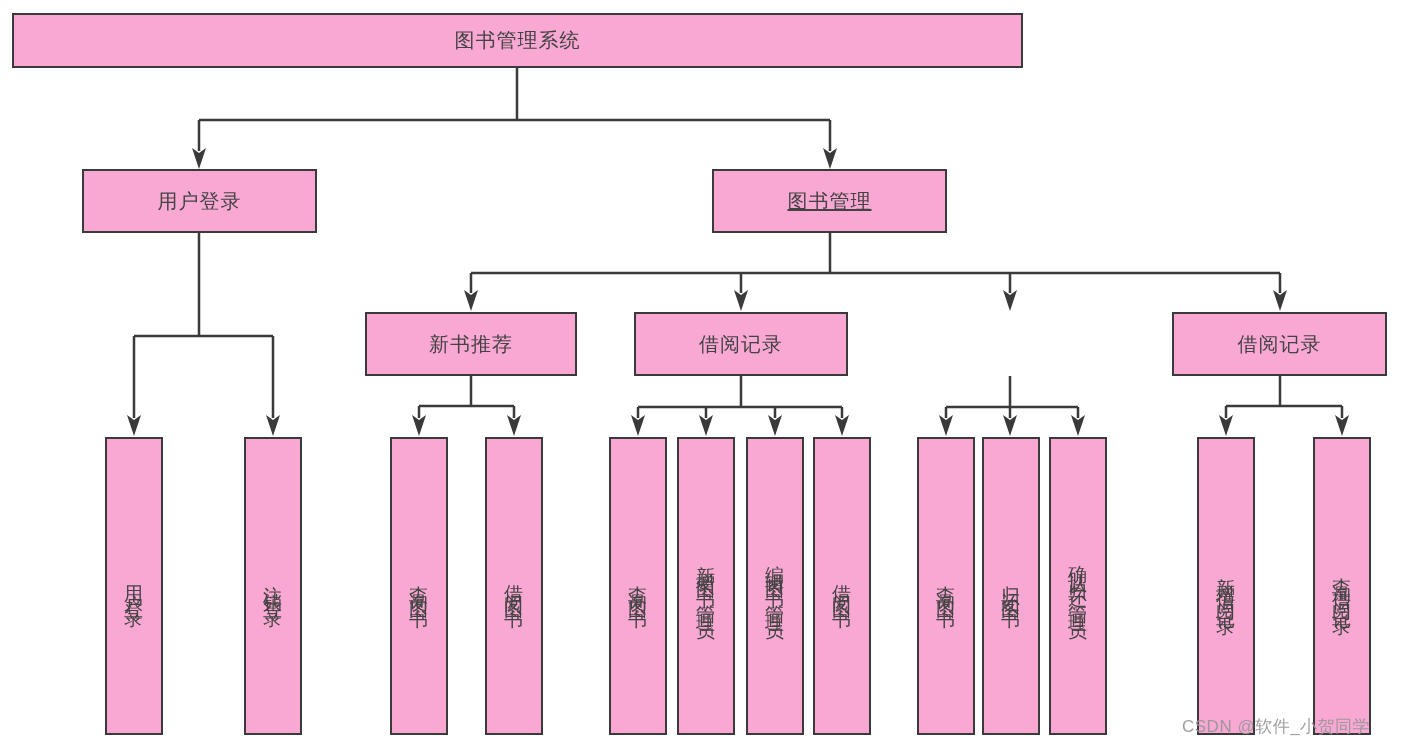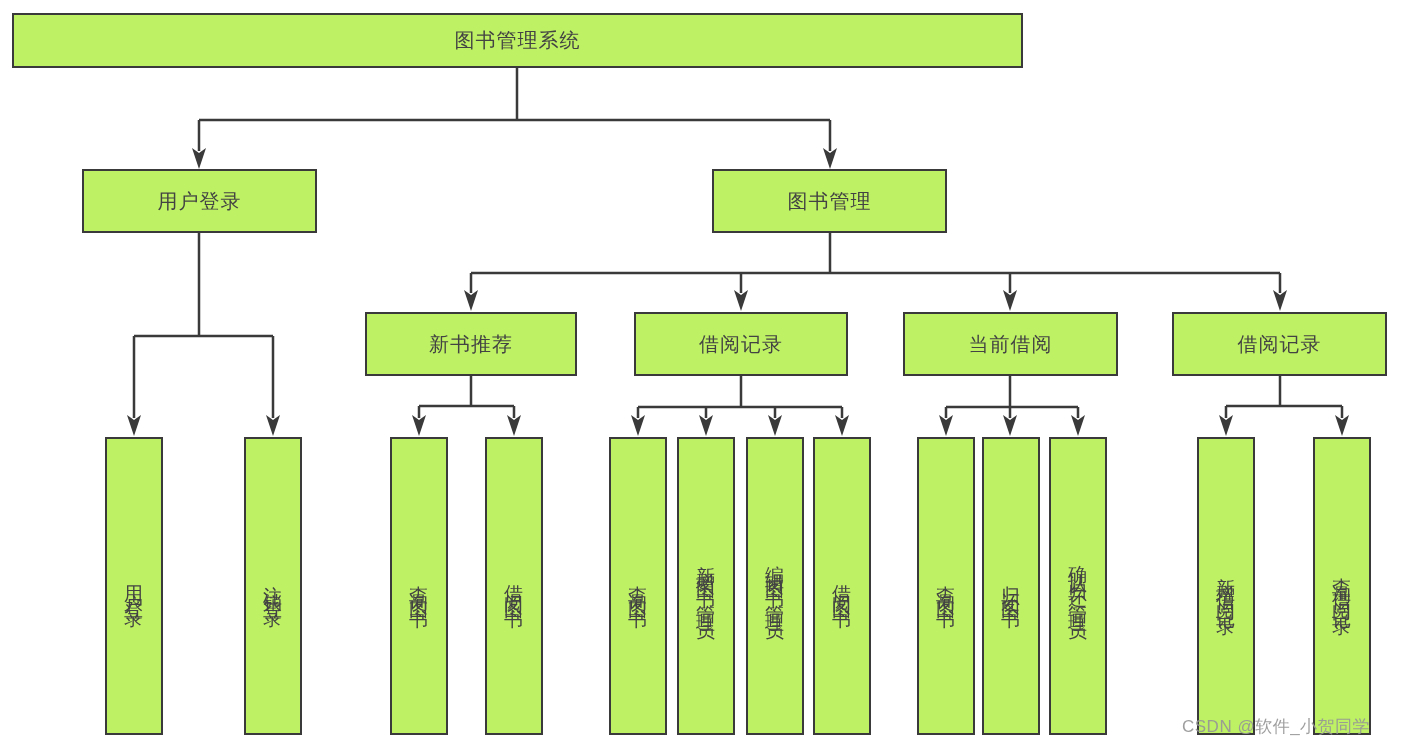--- a/index.html
+++ b/index.html
@@ -4,21 +4,21 @@
 <style>
   html,body{margin:0;padding:0;}
   body{
     width:1405px;height:747px;position:relative;overflow:hidden;
     background:#ffffff;
     font-family:"Liberation Sans",sans-serif;
   }
   #stage{position:absolute;left:0;top:0;width:1405px;height:747px;}
   svg.wires{position:absolute;left:0;top:0;z-index:1;}
   .box{
-    position:absolute;z-index:2;background:#bef264;
+    position:absolute;z-index:2;background:#f9a8d4;
     border:2.5px solid #3a3a3a;box-sizing:border-box;
     display:flex;align-items:center;justify-content:center;
     color:#434343;font-size:20px;letter-spacing:1px;
   }
   .hbox{height:64px;}
   .root{height:55px;font-size:20px;}
   .vbox{width:58px;height:298px;top:437px;}
   .vbox .vtext{
     writing-mode:vertical-rl;text-orientation:mixed;
     letter-spacing:8px;font-size:19px;line-height:1;
@@ -68,25 +68,24 @@
         <use href="#ah" x="1010" y="436"></use>
       <use href="#ah" x="1078" y="436"></use>
       <use href="#ah" x="1226" y="436"></use>
         <use href="#ah" x="1342" y="436"></use>
     </g>
   </svg>
 
   <div class="box root" style="left:12px;top:13px;width:1011px;">图书管理系统</div>
 
   <div class="box hbox" style="left:82px;top:169px;width:235px;">用户登录</div>
-  <div class="box hbox" style="left:712px;top:169px;width:235px;">图书管理</div>
+  <div class="box hbox" style="left:712px;top:169px;width:235px;text-decoration:underline;">图书管理</div>
 
   <div class="box hbox" style="left:365px;top:312px;width:212px;">新书推荐</div>
   <div class="box hbox" style="left:634px;top:312px;width:214px;">借阅记录</div>
-  <div class="box hbox" style="left:903px;top:312px;width:215px;">当前借阅</div>
   <div class="box hbox" style="left:1172px;top:312px;width:215px;">借阅记录</div>
 
   <div class="box vbox" style="left:105px;">
     <span class="vtext">用户登录</span>
     </div>
   <div class="box vbox" style="left:244px;">
     <span class="vtext">注销登录</span>
     </div>
 
   <div class="box vbox" style="left:390px;">

